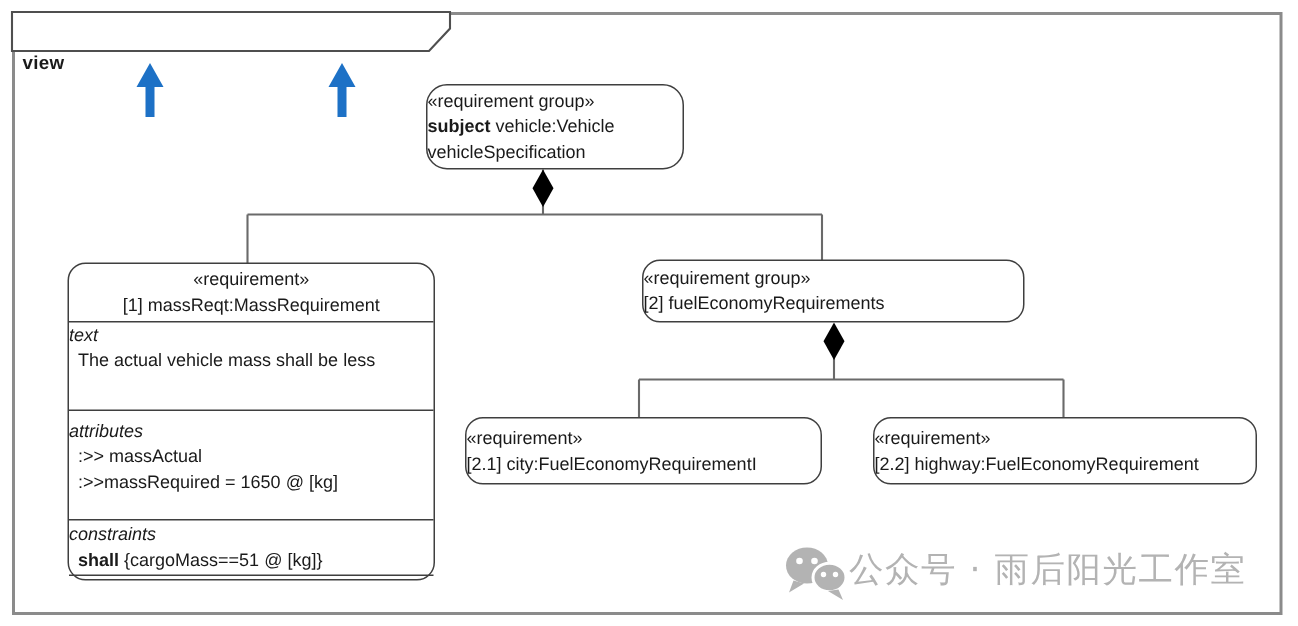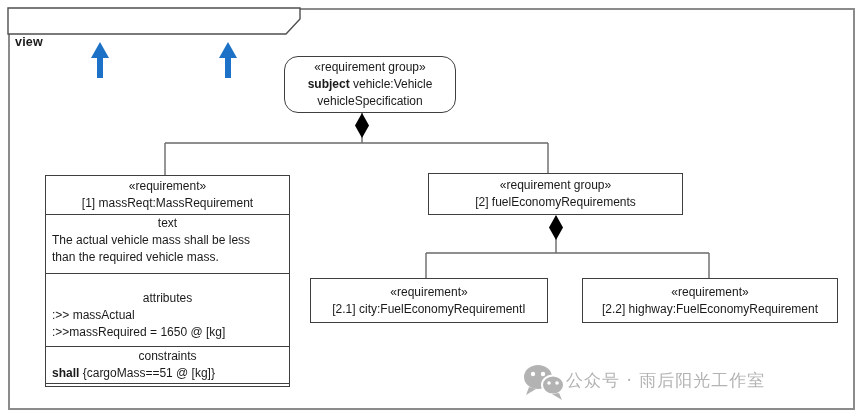--- a/index.html
+++ b/index.html
@@ -14,42 +14,42 @@
   .overlay { position:absolute; left:0; top:0; width:865px; height:417px; }
   .tab-text {
     position:absolute; left:8px; top:9px; width:288px; height:25px;
     display:flex; align-items:center; font-size:12.5px;
   }
   .tab-keyword { font-weight:bold; margin-left:7px; letter-spacing:0.2px;margin-top:40px; }
   .tab-title { margin-left:16px; }
 
   .node {
     position:absolute; background:#ffffff; border:1.5px solid #3f3f3f;
-    box-sizing:border-box; font-size:12px; line-height:17px; text-align:center;
+    box-sizing:border-box; font-size:12px; line-height:17px; 
   }
-  .rounded { border-radius:0; }
+  .rounded { border-radius:12px; }
   .root-node   { left:284px; top:56px;  width:172px; height:57px; border-radius:14px; padding-top:2px; }
   .group-node  { left:428px; top:173px; width:255px; height:42px; padding-top:3px; }
   .city-node   { left:310px; top:278px; width:238px; height:45px; padding-top:5px; }
   .hwy-node    { left:582px; top:278px; width:256px; height:45px; padding-top:5px; }
 
   .mass-node { left:45px; top:175px; width:245px; height:212px; padding:0; text-align:left; }
   .comp { box-sizing:border-box; overflow:hidden; }
   .comp + .comp { border-top:1.5px solid #3f3f3f; }
   .comp-header { height:38px; text-align:center; padding-top:2px; }
   .comp-text { height:59px; }
-  .comp-attrs { height:73px; padding-top:16px; }
+  .comp-attrs { height:73px; padding-top:5px; }
   .comp-constr { height:37px; padding-top:1px; }
   .comp-footer { height:4.5px; }
-  .comp-label { text-align:center; }
+  .comp-label { text-align:left; font-style:italic; }
   .comp-line { padding-left:6px; padding-right:4px; white-space:nowrap; }
   .bold { font-weight:bold; }
 
   .watermark {
-    position:absolute; left:566px; top:366px; font-size:17px; line-height:28px;
+    position:absolute; left:566px; top:366px; font-size:23px; line-height:28px;
     letter-spacing:1px; font-family:"DejaVu Sans","Liberation Sans",sans-serif;
     white-space:nowrap;
   }
 </style>
 </head>
 <body>
 
 <div class="stage">
 
   <div class="frame"></div>
@@ -90,21 +90,20 @@
   </div>
 
   <div class="node rounded mass-node">
     <div class="comp comp-header">
       <div>«requirement»</div>
       <div>[1] massReqt:MassRequirement</div>
     </div>
     <div class="comp comp-text">
       <div class="comp-label">text</div>
       <div class="comp-line">The actual vehicle mass shall be less</div>
-      <div class="comp-line">than the required vehicle mass.</div>
     </div>
     <div class="comp comp-attrs">
       <div class="comp-label">attributes</div>
       <div class="comp-line">:&gt;&gt; massActual</div>
       <div class="comp-line">:&gt;&gt;massRequired = 1650 @ [kg]</div>
     </div>
     <div class="comp comp-constr">
       <div class="comp-label">constraints</div>
       <div class="comp-line"><span class="bold">shall</span><span> {cargoMass==51 @ [kg]}</span></div>
     </div>

